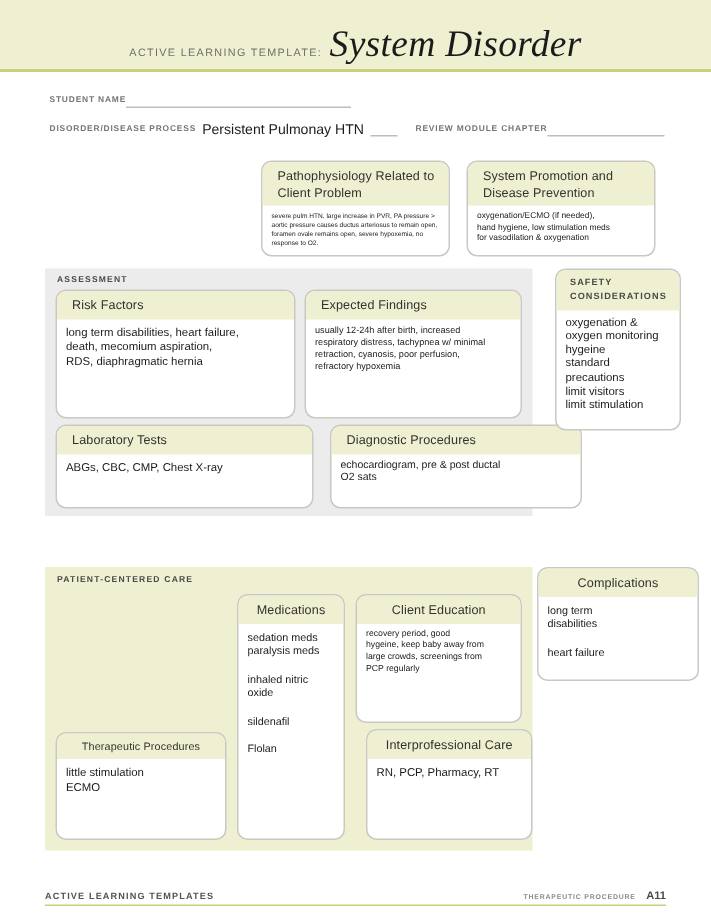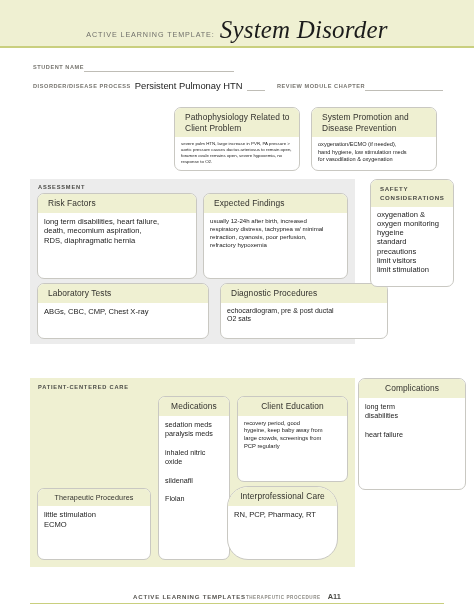--- a/index.html
+++ b/index.html
@@ -184,35 +184,35 @@
     font-size: 5.7px;
     letter-spacing: 0.8px;
     font-weight: 700;
     color: #4a4a46;
     padding: 6px 0 0 8px;
   }
   .nursing-card { left: 37px;  top: 396px; width: 114px; height: 88px; }
   .therap-card  { left: 37px;  top: 488px; width: 114px; height: 72px; }
   .meds-card    { left: 158px; top: 396px; width: 72px;  height: 164px; }
   .edu-card     { left: 237px; top: 396px; width: 111px; height: 86px; }
-  .inter-card   { left: 227px; top: 486px; width: 111px; height: 74px; border-radius: 21px; }
-  .compl-card   { left: 358px; top: 378px; width: 108px; height: 112px; }
+  .inter-card   { left: 244px; top: 486px; width: 111px; height: 74px; }
+  .compl-card   { left: 358px; top: 378px; width: 108px; height: 76px; }
 
   .card-head.center { text-align: center; padding-left: 7px; }
 
   
   .footer {
     position: absolute;
     left: 30px; top: 592px;
     width: 414px;
     border-bottom: 1.2px solid #c9cf7e;
     padding-bottom: 2px;
     display: flex;
     align-items: baseline;
-    justify-content: center;
+    justify-content: space-between;
   }
   .footer-left {
     font-size: 6.1px;
     letter-spacing: 0.75px;
     color: #55534e;
     font-weight: 600;
   }
   .footer-right {
     display: flex;
     align-items: baseline;

